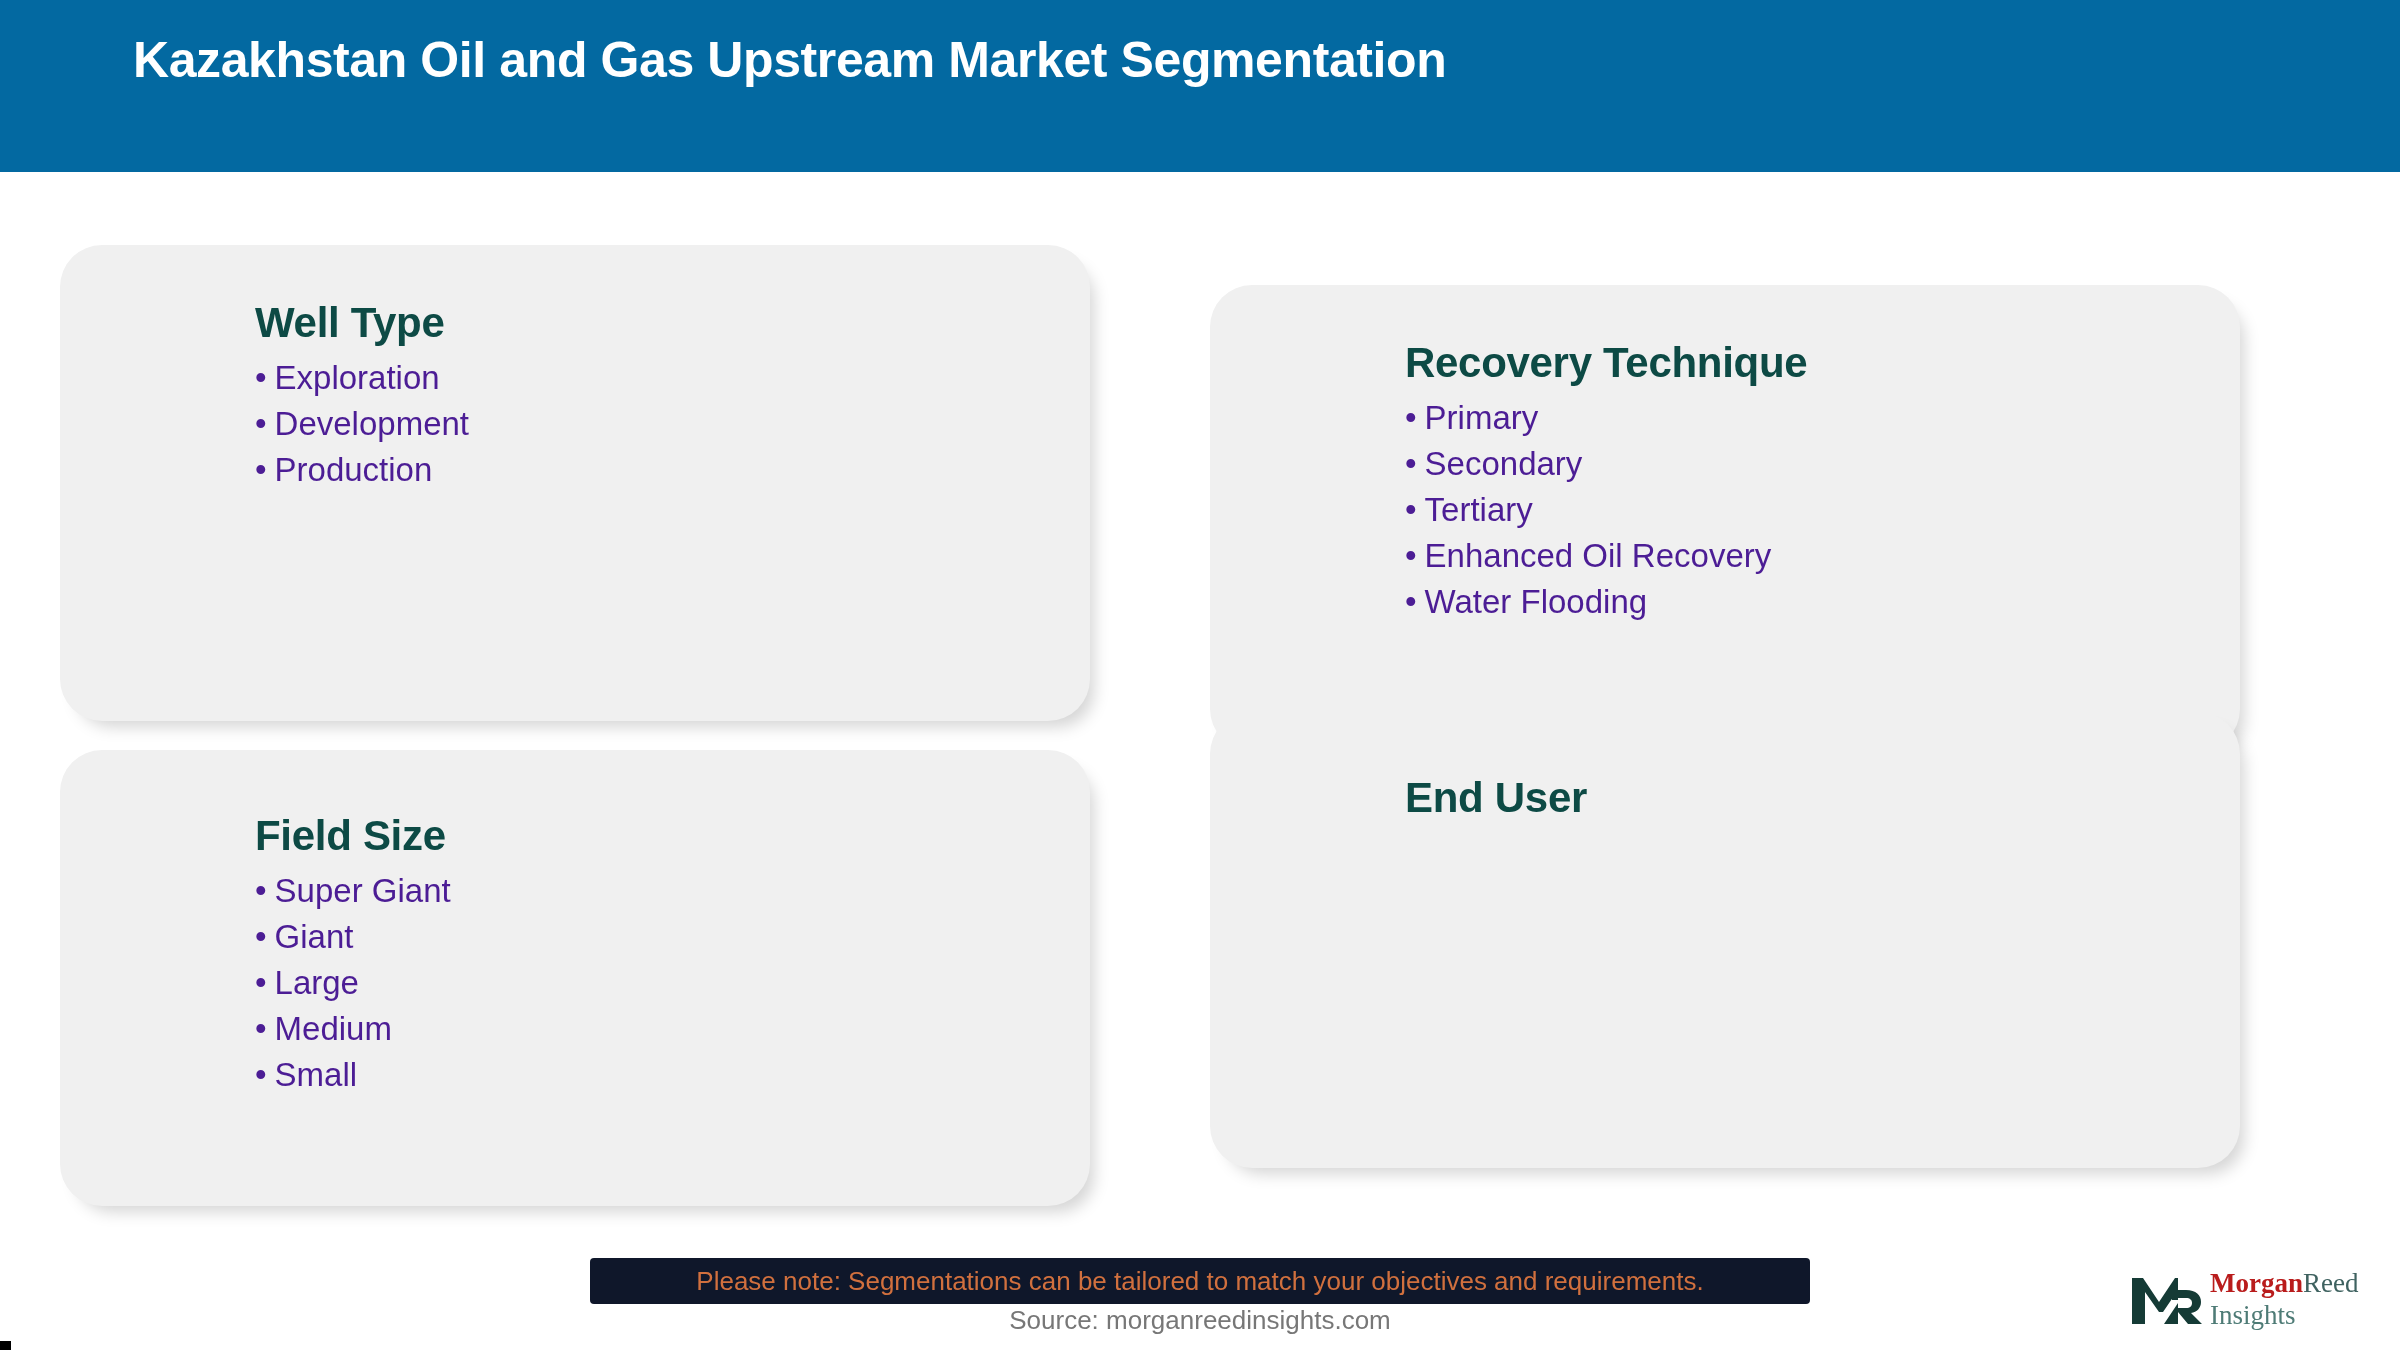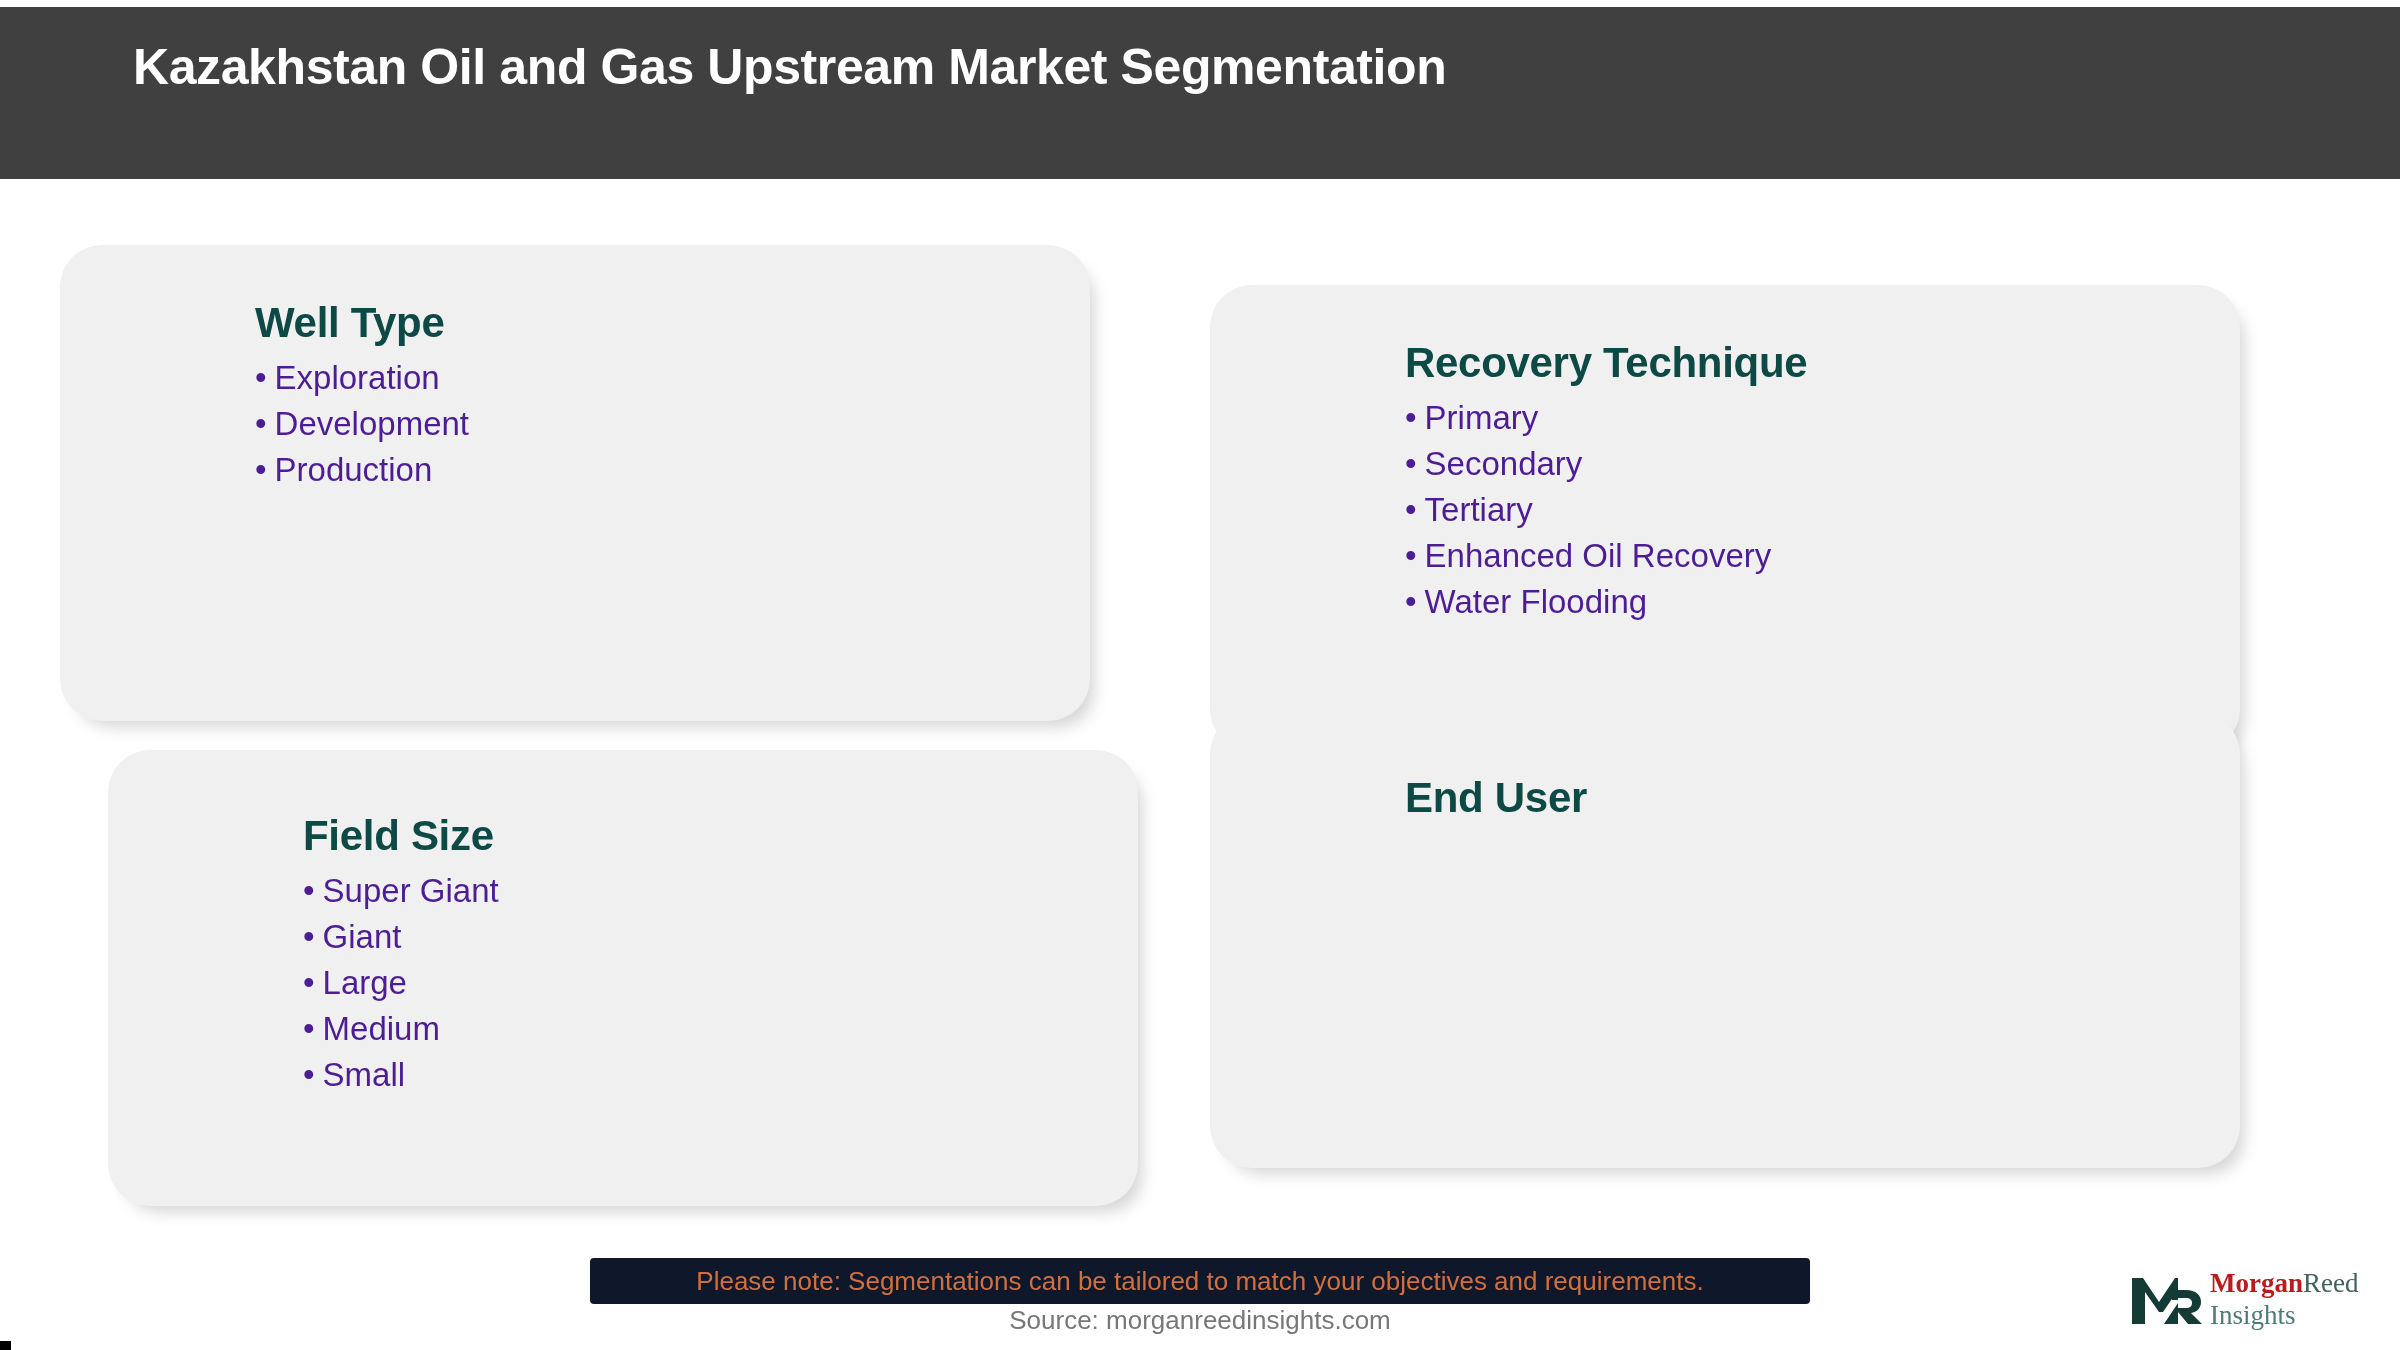--- a/index.html
+++ b/index.html
@@ -7,23 +7,23 @@
   body {
     background:#ffffff;
     font-family:"Liberation Sans", sans-serif;
     position:relative;
     overflow:hidden;
   }
 
   
   .header {
     position:absolute;
-    left:0; top:7px;
+    left:0; top:0;
     width:2400px; height:172px;
-    background:#404040;
+    background:#0369a1;
   }
   .header-title {
     position:absolute;
     left:133px; top:24px;
     font-size:50px;
     font-weight:bold;
     color:#ffffff;
     letter-spacing:-0.4px;
     line-height:72px;
     white-space:nowrap;
@@ -36,21 +36,21 @@
     width:2400px; height:1350px;
   }
   .card {
     position:absolute;
     background:#f0f0f0;
     border-radius:42px;
     box-shadow: 10px 12px 16px -6px rgba(0,0,0,0.17);
   }
   .card.c0 { left:60px;   top:245px; width:1030px; height:476px; }
   .card.c1 { left:1210px; top:245px; width:1030px; height:466px;margin-top:40px; }
-  .card.c2 { left:60px;   top:750px; width:1030px; height:456px;margin-left:48px; }
+  .card.c2 { left:60px;   top:750px; width:1030px; height:456px; }
   .card.c3 { left:1210px; top:712px; width:1030px; height:456px; }
 
   .card-inner {
     position:absolute;
     left:195px; top:0;
     right:40px;
   }
   .card.c0 .card-inner { top:50px; }
   .card.c1 .card-inner { top:50px; }
   .card.c2 .card-inner { top:58px; }

